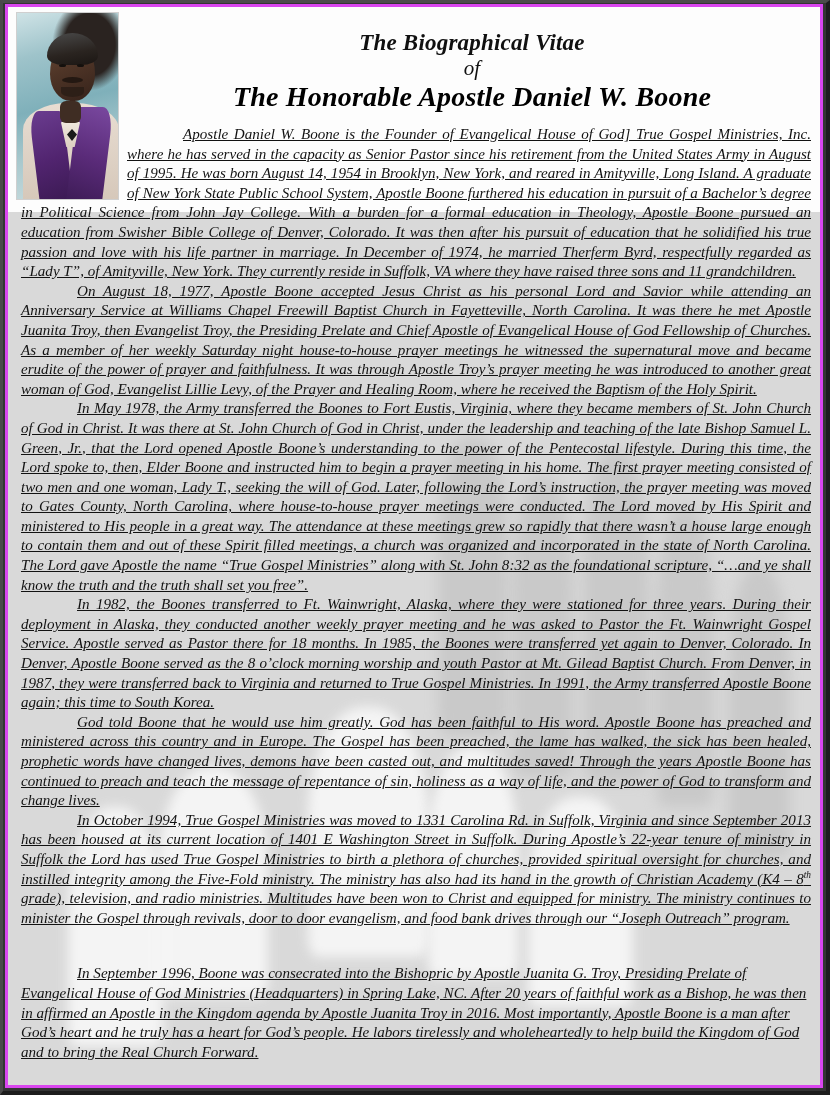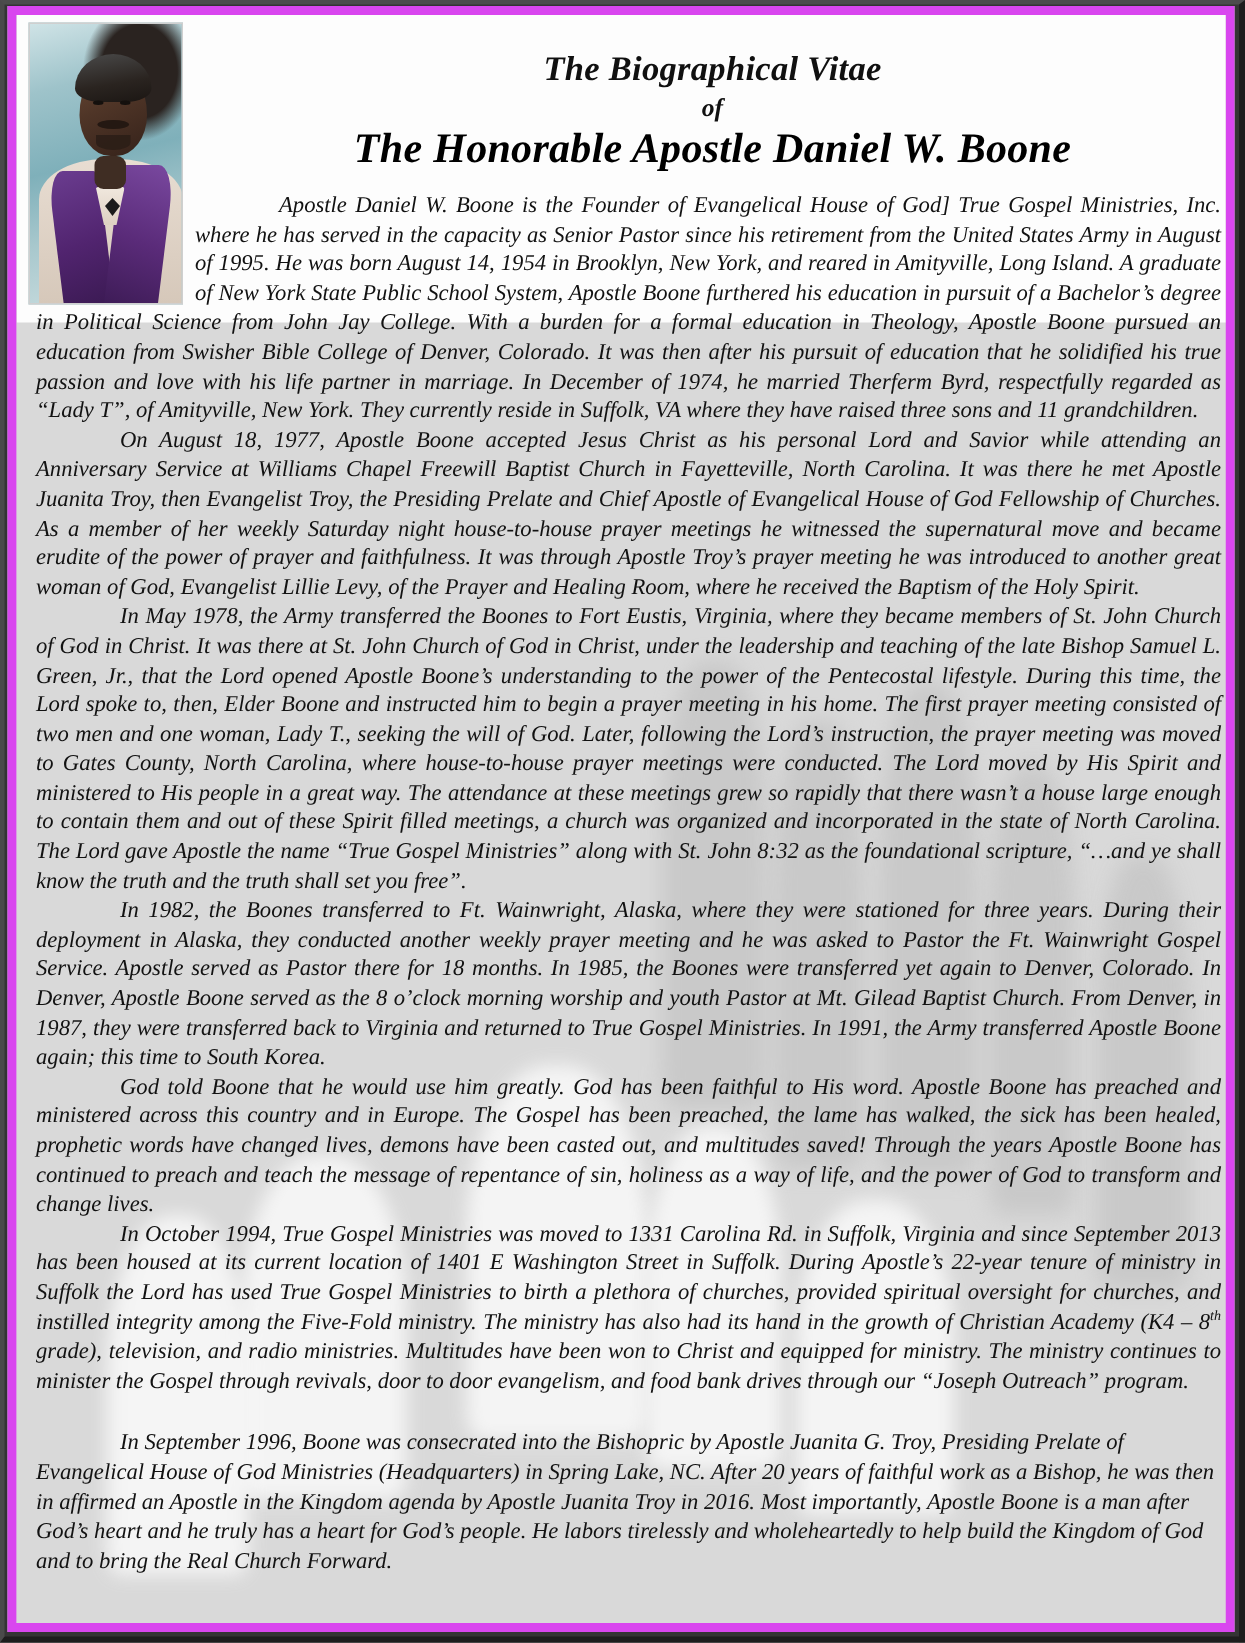--- a/index.html
+++ b/index.html
@@ -26,21 +26,21 @@
     border-left: 3px solid #4a4a4a;
     border-right: 4px solid #1d1d1d;
     border-bottom: 4px solid #1d1d1d;
     background: #343434;
   }
   #frame-inner {
     position: absolute;
     left: 5px; top: 4px;
     width: 818px; height: 1084px;
     box-sizing: border-box;
-    border: 6px solid #d946ef;
+    border: 3px solid #d946ef;
     background: #d7d7d7;
     overflow: hidden;
   }
   
   #sheet {
     position: absolute;
     left: 0; top: 0;
     width: 816px;
     height: 1082px;
     background: #d9d9d9;
@@ -192,22 +192,22 @@
     font-style: italic;
     font-weight: 700;
     font-size: 23px;
     line-height: 28px;
     color: #101010;
     letter-spacing: 0.2px;
   }
   .title-of {
     font-family: "Liberation Serif", "DejaVu Serif", serif;
     font-style: italic;
-    font-weight: 700;
-    font-size: 17px;
+    font-weight: 400;
+    font-size: 21px;
     line-height: 23px;
     color: #101010;
   }
   .title-line2 {
     font-family: "Liberation Serif", "DejaVu Serif", serif;
     font-style: italic;
     font-weight: 700;
     font-size: 28px;
     line-height: 34px;
     color: #000000;
@@ -221,26 +221,27 @@
     top: 118px;
     width: 790px;
     font-family: "Liberation Serif", "DejaVu Serif", serif;
     font-style: italic;
     font-size: 15.1px;
     line-height: 19.6px;
     color: #121212;
     text-align: justify;
     text-justify: inter-word;
     hyphens: none;
+    text-decoration: underline;
   }
   #body-text p {
     margin: 0 0 0 0;
     text-indent: 56px;
   }
-  #body-text p.gap-before { margin-top: 22px; }
+  #body-text p.gap-before { margin-top: 36px; }
   
   #float-spacer {
     float: left;
     width: 106px;
     height: 78px;
     shape-outside: inset(0);
   }
   sup {
     font-size: 0.62em;
     vertical-align: super;

